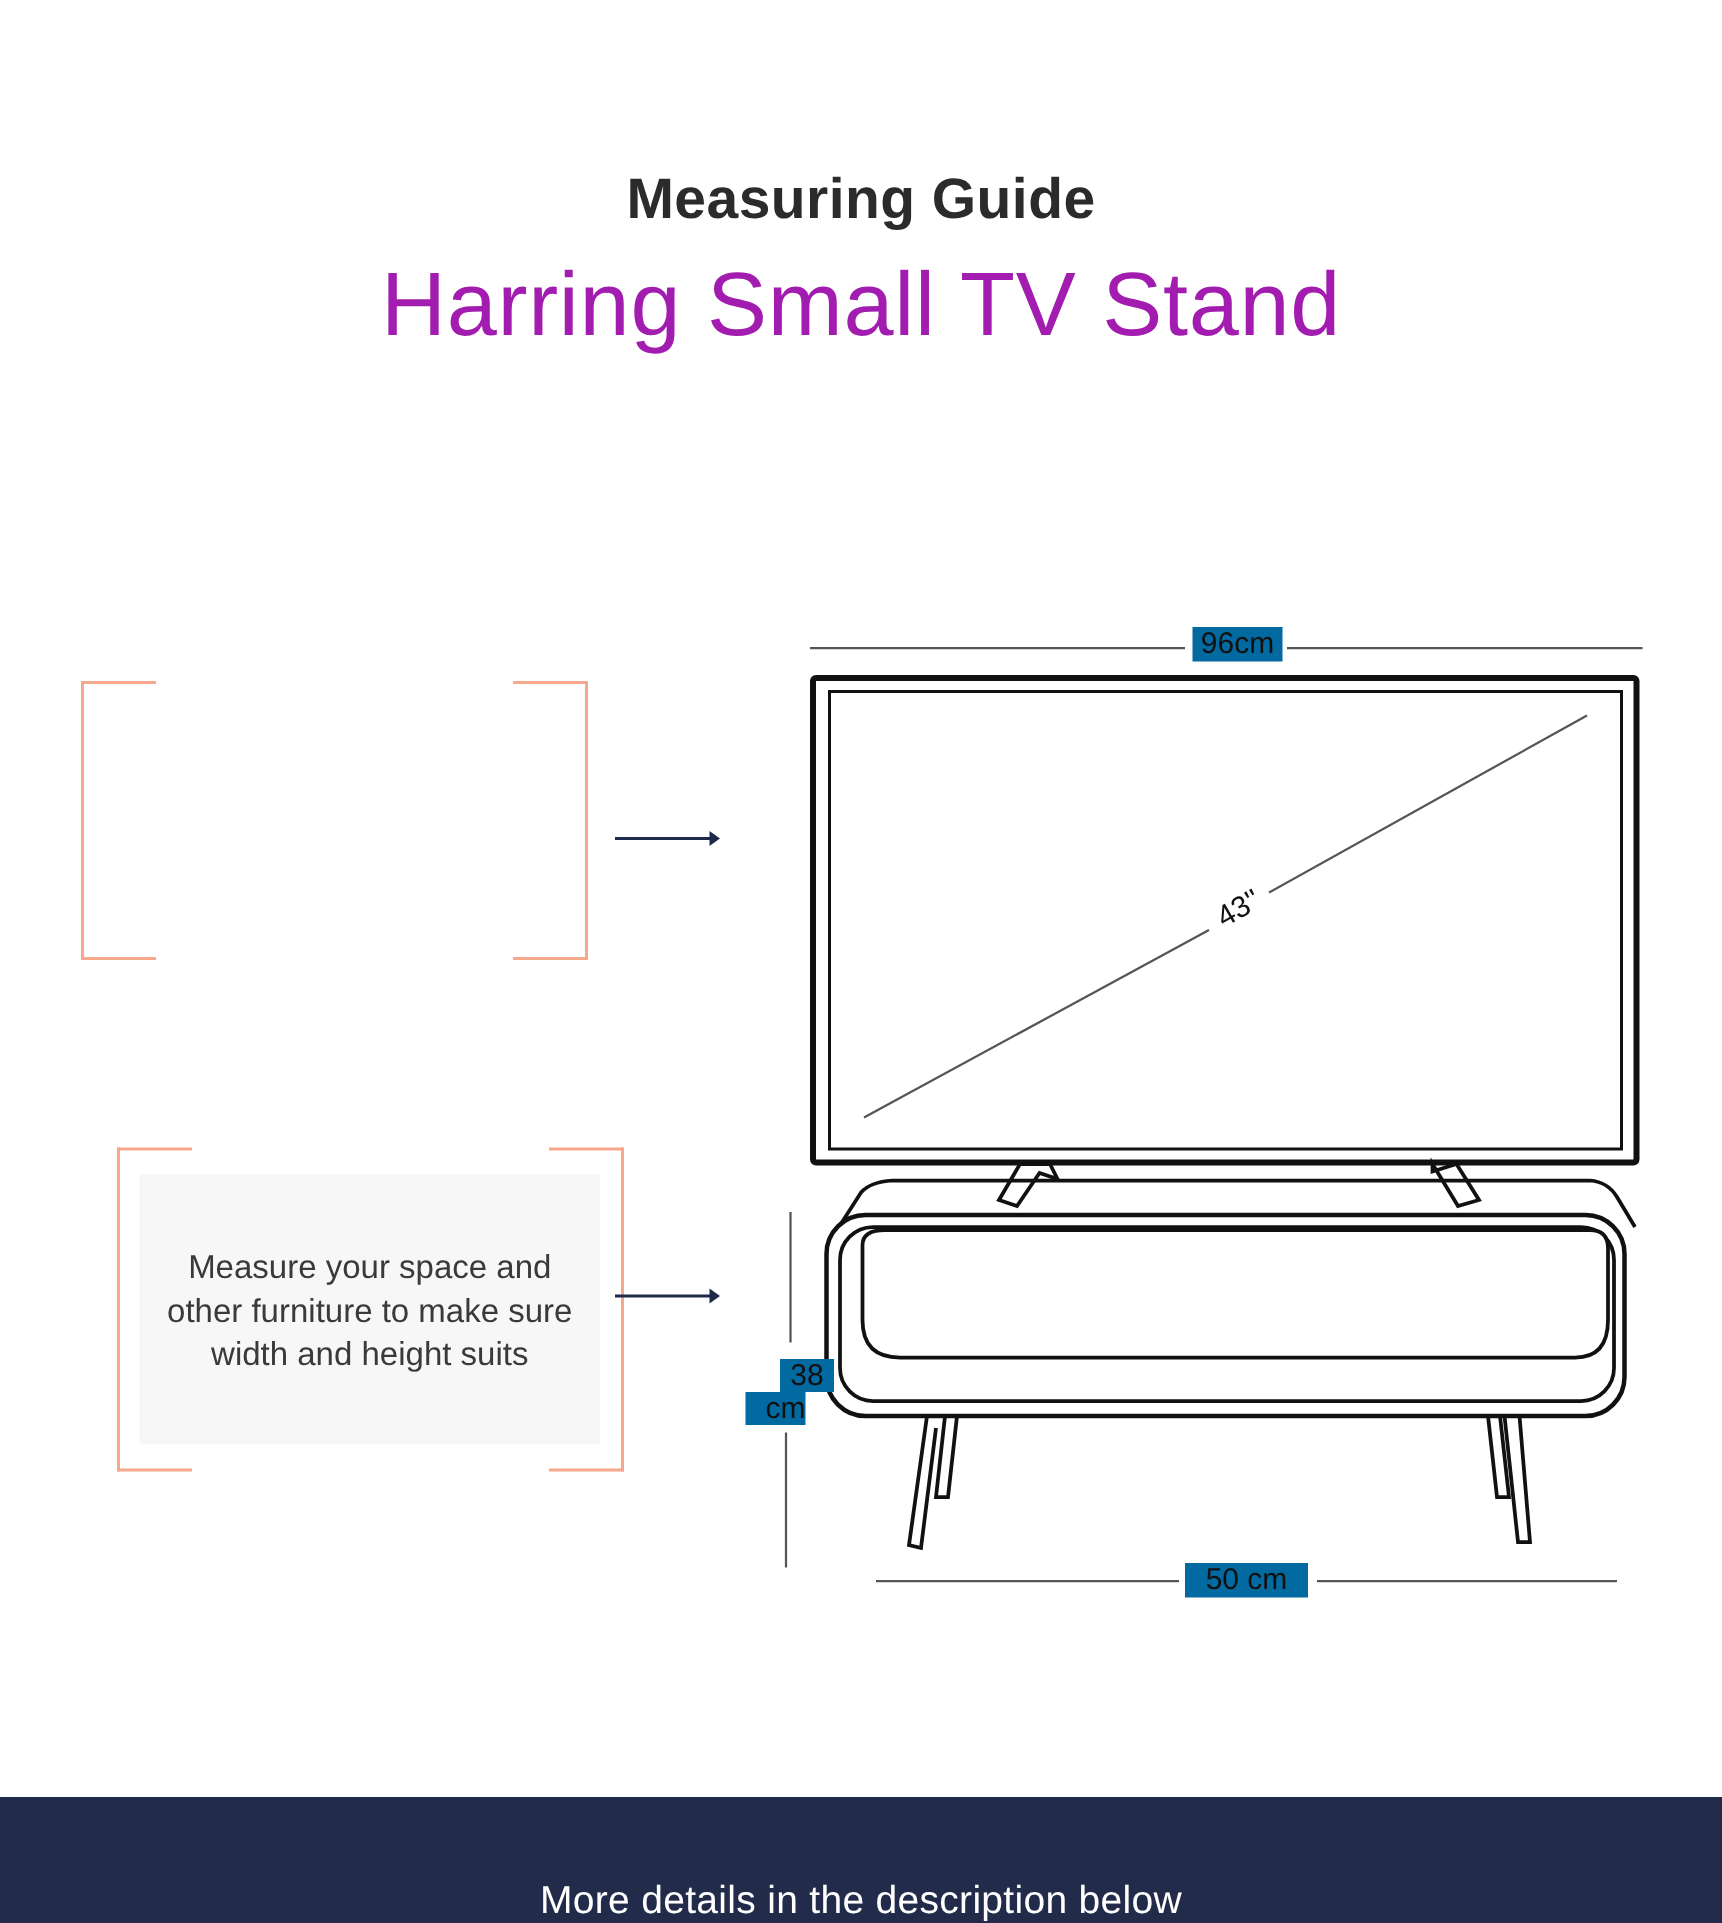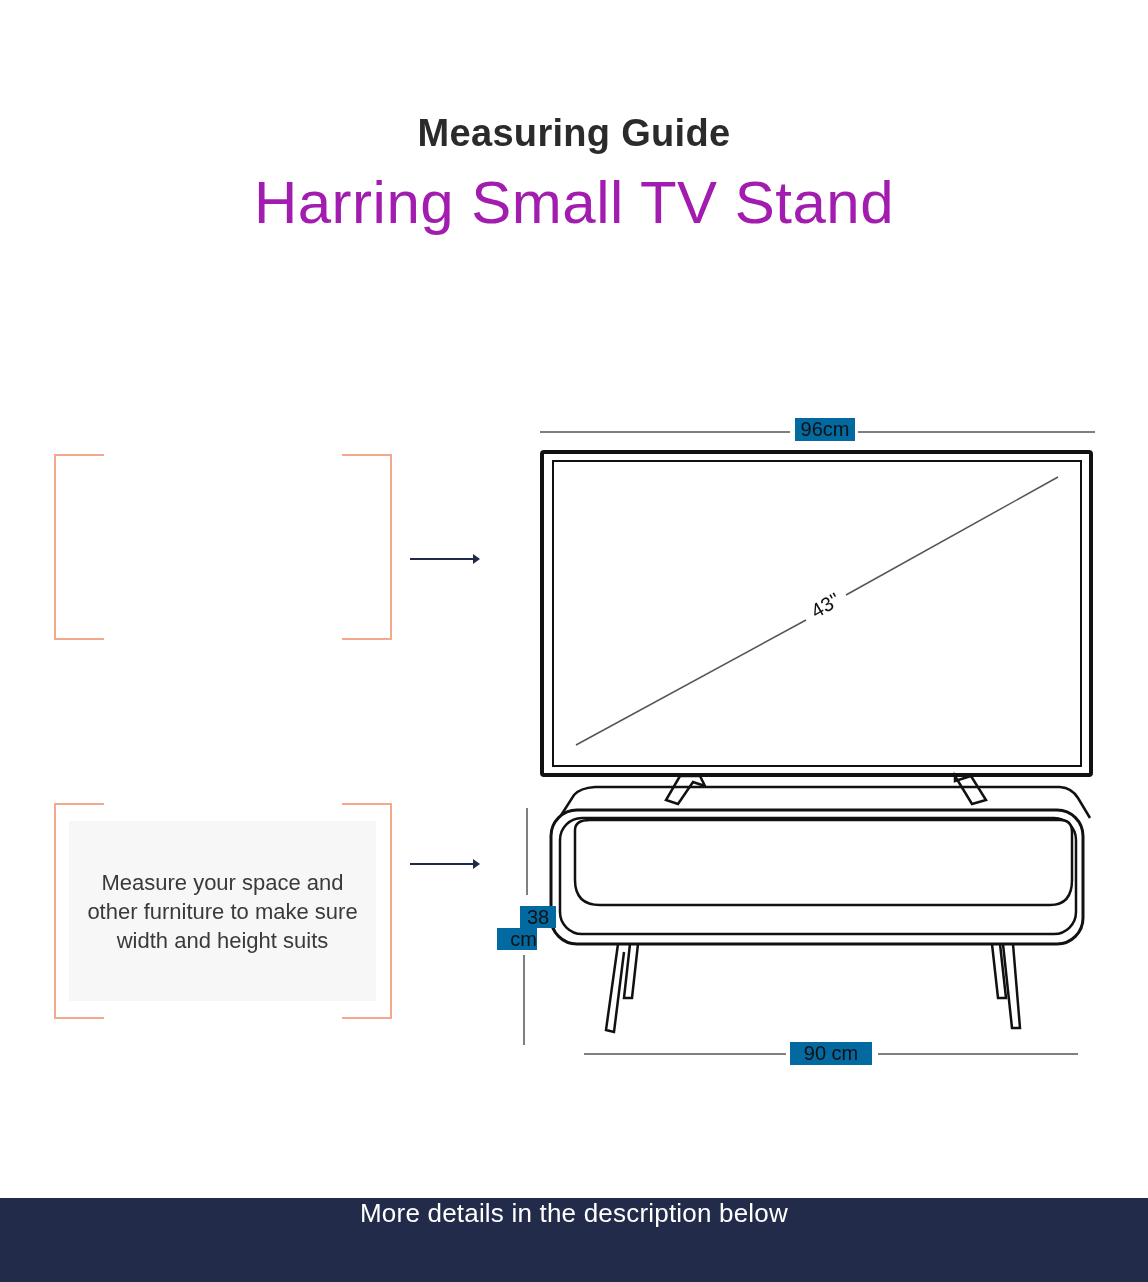--- a/index.html
+++ b/index.html
@@ -29,37 +29,37 @@
   }
   .arrow { position: absolute; left: 410px; width: 68px; height: 2px; background: #1f2a4a; }
   .arrow::after {
     content: ""; position: absolute; right: -2px; top: -4px;
     border-left: 7px solid #1f2a4a; border-top: 5px solid transparent; border-bottom: 5px solid transparent;
   }
   .diagram { position: absolute; left: 0; top: 0; width: 1148px; height: 1282px; }
   .dim-label { position: absolute; font-size: 20px; color: #111; background: #0369a1; text-align: center; }
   .footer {
     position: absolute; left: 0; top: 1198px; width: 1148px; height: 84px; background: #232b4a;
-    display: flex; align-items: flex-start; justify-content: center;
+    display: flex; align-items: flex-end; justify-content: center;
   }
   .footer span { color: #ffffff; font-size: 26px; letter-spacing: 0.2px; }
 </style>
 </head>
 <body>
 
 <div class="eyebrow">Measuring Guide</div>
 <div class="title">Harring Small TV Stand</div>
 
 <div class="callout" style="top:454px; height:186px;">
   <div class="bracket-left"></div>
   <div class="bracket-right"></div>
 </div>
 <div class="arrow" style="top:558px;"></div>
 
-<div class="callout" style="top:803px; height:216px;">
+<div class="callout" style="top:765px; height:216px;margin-left:24px;">
   <div class="bracket-left"></div>
   <div class="bracket-right"></div>
   <div class="panel" style="top:18px; height:180px;">
     <span>Measure your space and other furniture to make sure width and height suits</span>
   </div>
 </div>
 <div class="arrow" style="top:863px;"></div>
 
 <svg class="diagram" viewBox="0 0 1148 1282">
 
@@ -94,17 +94,17 @@
 
   <line x1="584" y1="1054" x2="786" y2="1054" stroke="#555" stroke-width="1.5"></line>
   <line x1="878" y1="1054" x2="1078" y2="1054" stroke="#555" stroke-width="1.5"></line>
 
   <text x="826" y="612" font-size="20" fill="#111" text-anchor="middle" transform="rotate(-30 826 606)" font-family="Liberation Sans, sans-serif">43''</text>
 </svg>
 
 <div class="dim-label" style="left:795px; top:418px; width:60px;">96cm</div>
 <div class="dim-label" style="left:520px; top:906px; width:36px; line-height:22px;">38</div>
 <div class="dim-label" style="left:497px; top:928px; width:40px; line-height:22px;text-align:right;">cm</div>
-<div class="dim-label" style="left:790px; top:1042px; width:82px;">90 cm</div>
+<div class="dim-label" style="left:790px; top:1042px; width:82px;">50 cm</div>
 
 <div class="footer">
   <span>More details in the description below</span>
 </div>
 
 </body></html>

